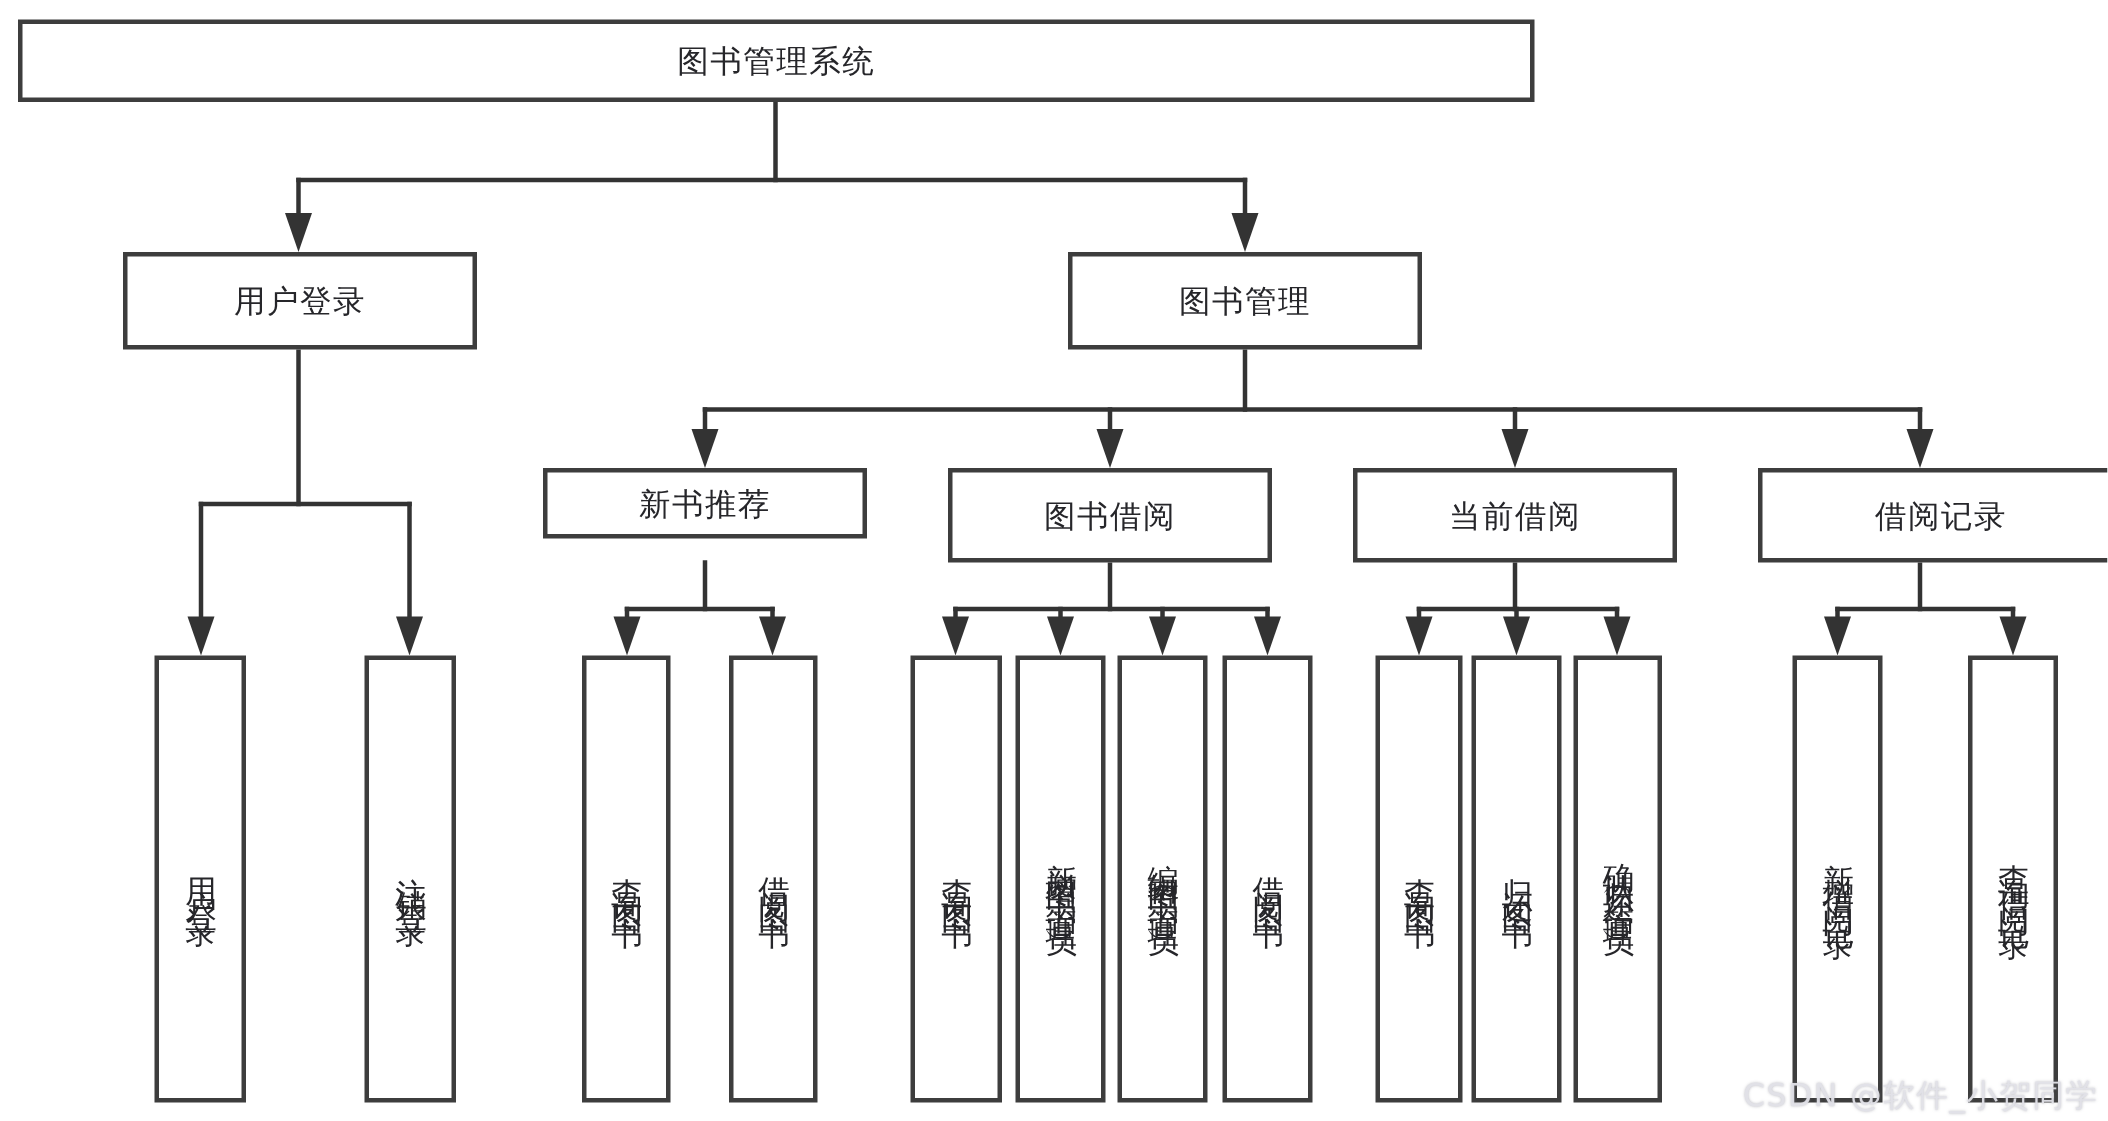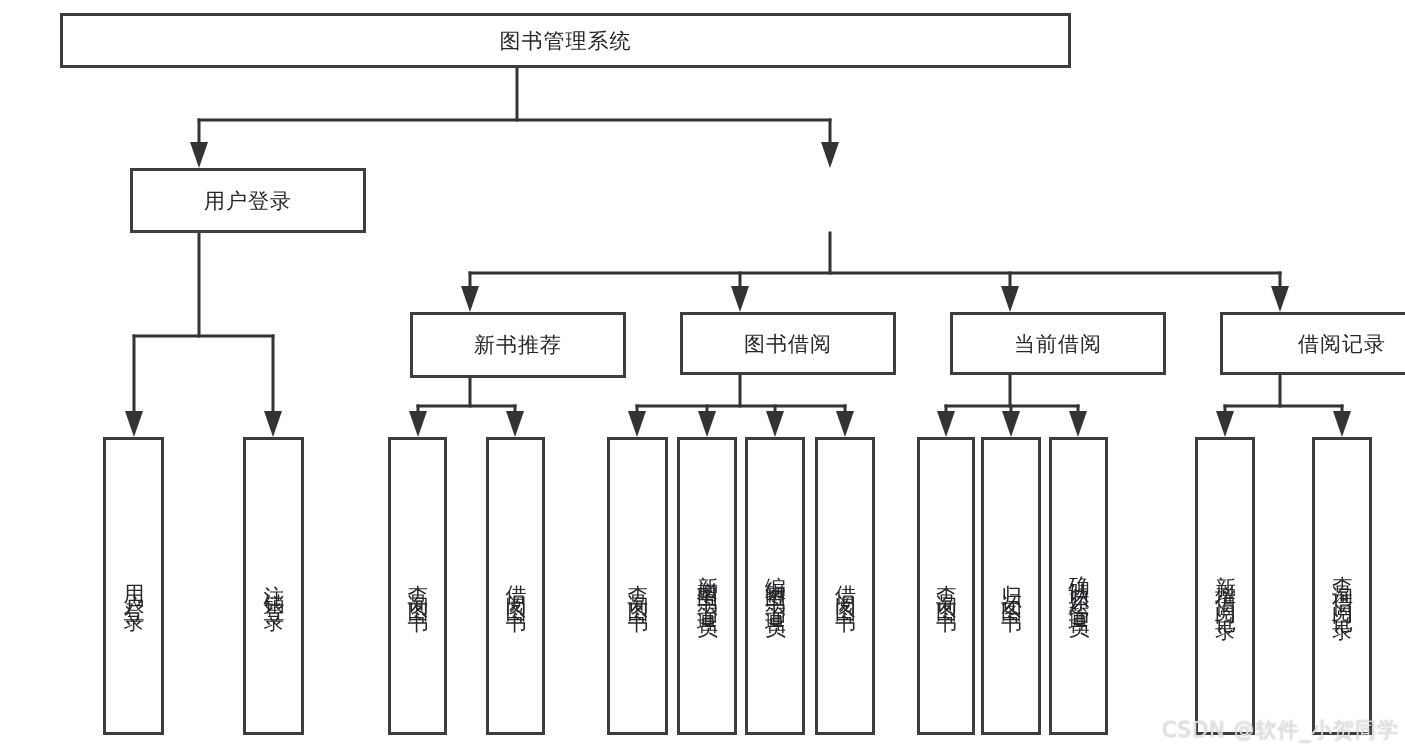--- a/index.html
+++ b/index.html
@@ -28,21 +28,20 @@
     border: 3px solid #3d3d3d;
     display: flex;
     align-items: center;
     justify-content: center;
     color: #26262a;
     z-index: 2;
   }
   .node.h {
     font-size: 21px;
     letter-spacing: 1px;
-    margin-left: 48px;
   }
   .node.v {
     font-size: 21px;
   }
   .node.v .vtext {
     writing-mode: vertical-rl;
     text-orientation: mixed;
     letter-spacing: 9px;
     line-height: 1;
     white-space: nowrap;
@@ -136,22 +135,25 @@
     </g>
   </svg>
 
   <div class="node h" style="left:12px; top:13px; width:1011px; height:55px;">
     <span>图书管理系统</span>
   </div>
 
   <div class="node h" style="left:82px; top:168px; width:236px; height:65px;">
     <span>用户登录</span>
   </div>
-
-  <div class="node h" style="left:362px; top:312px; width:216px; height:66px;">
+  <div class="node h" style="left:712px; top:168px; width:236px; height:65px;">
+    <span>图书管理</span>
+  </div>
+
+  <div class="node h" style="left:362px; top:312px; width:216px; height:47px;">
     <span>新书推荐</span>
   </div>
   <div class="node h" style="left:632px; top:312px; width:216px; height:63px;align-items:center;">
     <span>图书借阅</span>
   </div>
   <div class="node h" style="left:902px; top:312px; width:216px; height:63px;font-family:Liberation Serif, serif;">
     <span>当前借阅</span>
   </div>
   <div class="node h" style="left:1172px; top:312px; width:244px; height:63px;">
     <span>借阅记录</span>

